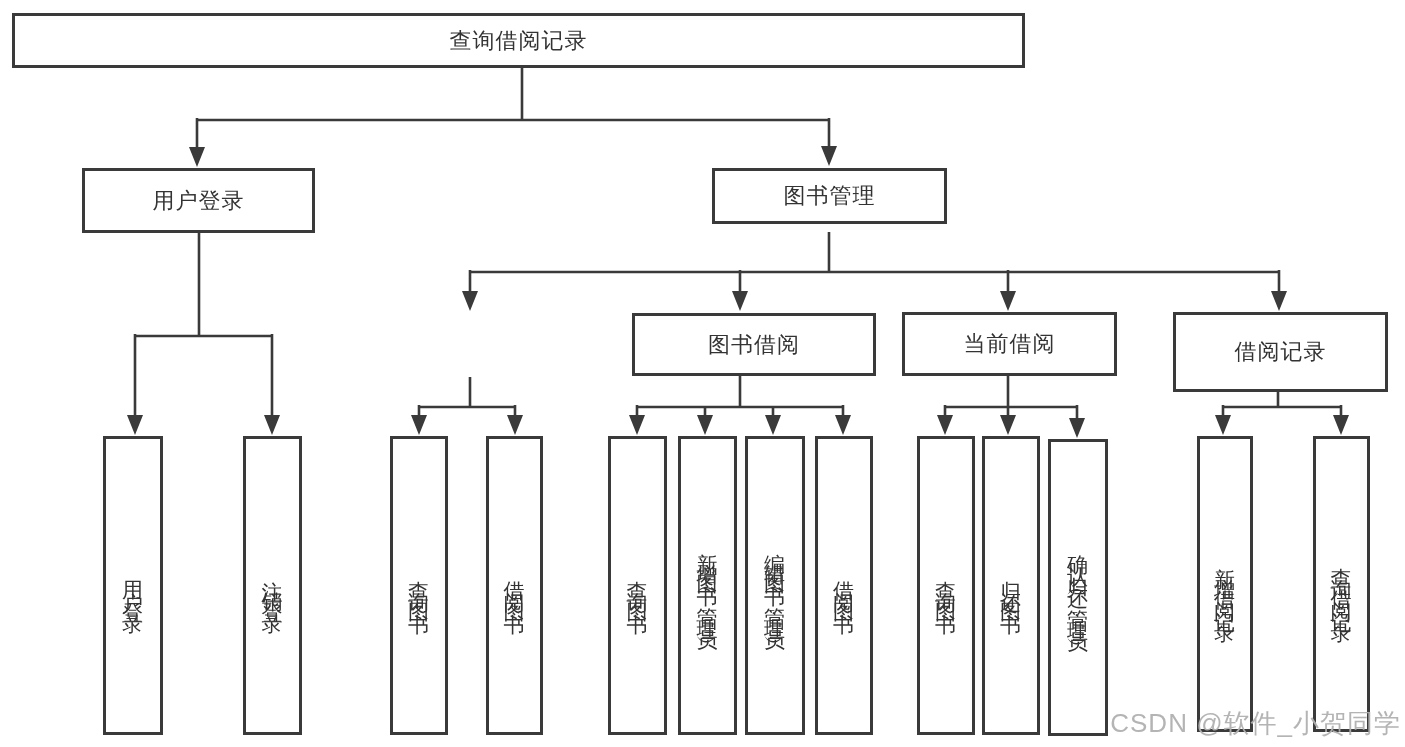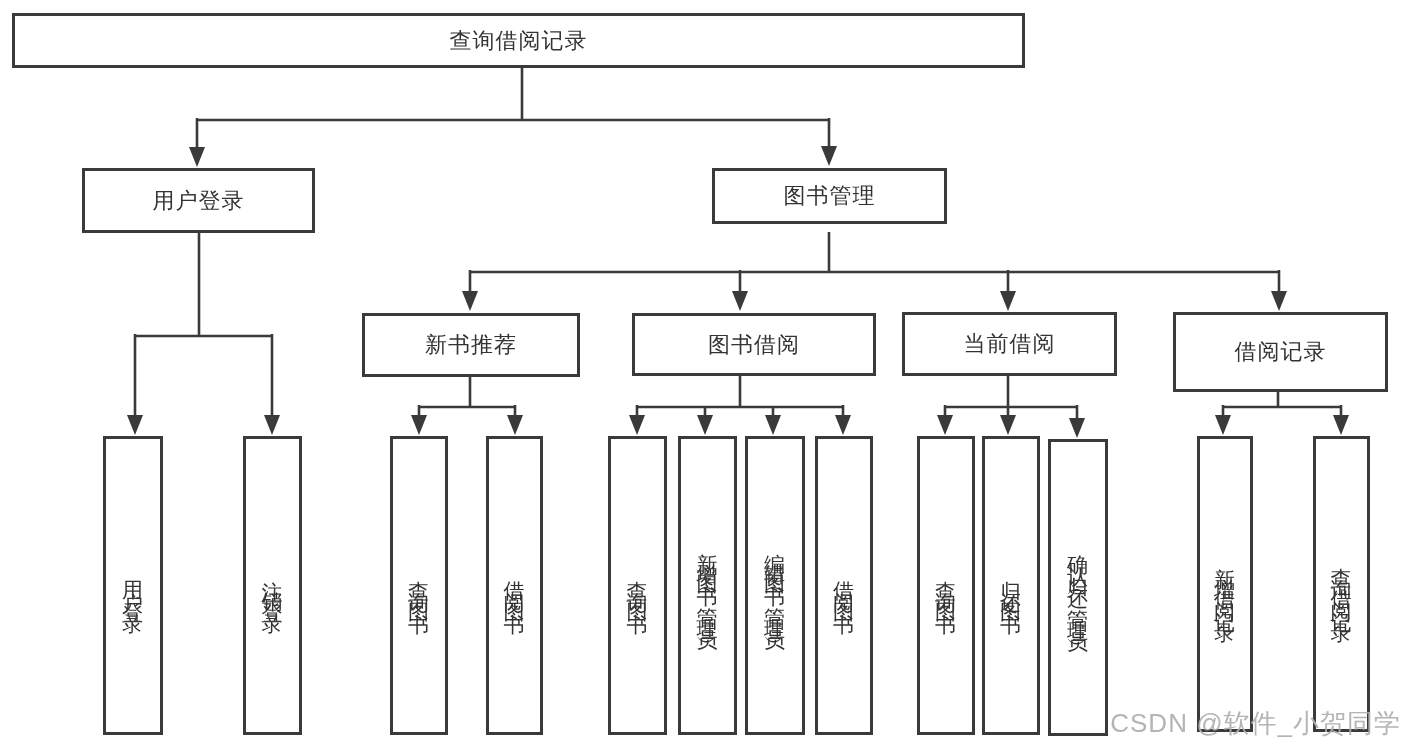--- a/index.html
+++ b/index.html
@@ -89,23 +89,20 @@
     <span>查询借阅记录</span>
   </div>
 
   <div class="node" style="left:82px; top:168px; width:233px; height:65px;">
     <span>用户登录</span>
   </div>
   <div class="node" style="left:712px; top:168px; width:235px; height:56px;">
     <span>图书管理</span>
   </div>
 
-  <div class="node" style="left:362px; top:313px; width:218px; height:64px;">
-    <span>新书推荐</span>
-  </div>
   <div class="node" style="left:632px; top:313px; width:244px; height:63px;">
     <span>图书借阅</span>
   </div>
   <div class="node" style="left:902px; top:312px; width:215px; height:64px;">
     <span>当前借阅</span>
   </div>
   <div class="node" style="left:1173px; top:312px; width:215px; height:80px;">
     <span>借阅记录</span>
   </div>
 

